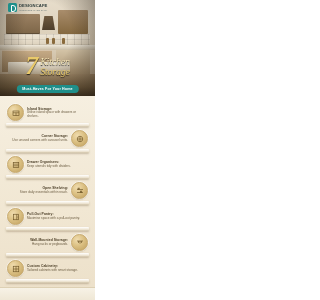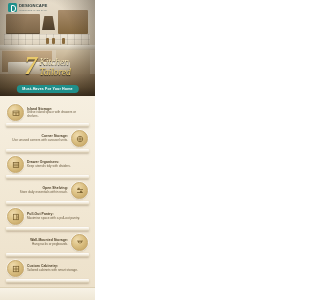--- a/index.html
+++ b/index.html
@@ -291,21 +291,21 @@
       <div class="logo-text">
         <span class="logo-name">DESIGNCAFE</span>
         <span class="logo-tag">INTERIORS MADE EASY</span>
       </div>
     </div>
 
     <div class="title-wrap">
       <span class="big-seven">7</span>
       <span class="title-lines">
         <span class="title-l1">Kitchen</span>
-        <span class="title-l2">Tailored</span>
+        <span class="title-l2">Storage</span>
       </span>
     </div>
   </div>
 
   <div class="subtitle">Must-Haves For Your Home</div>
 
   <div class="list">
 
     <div class="item">
       <div class="badge">

